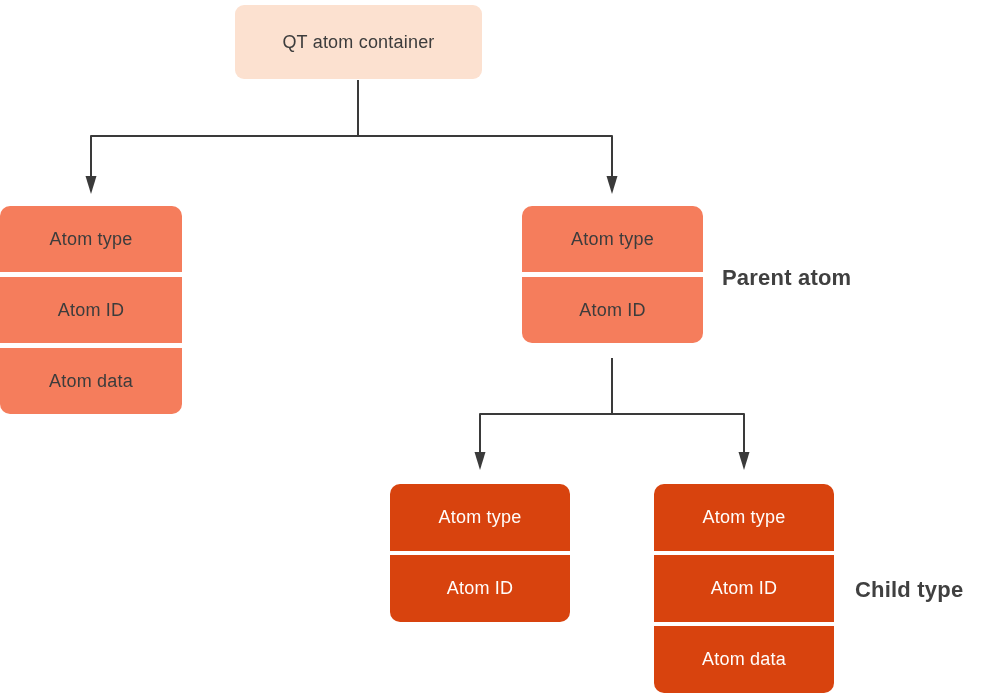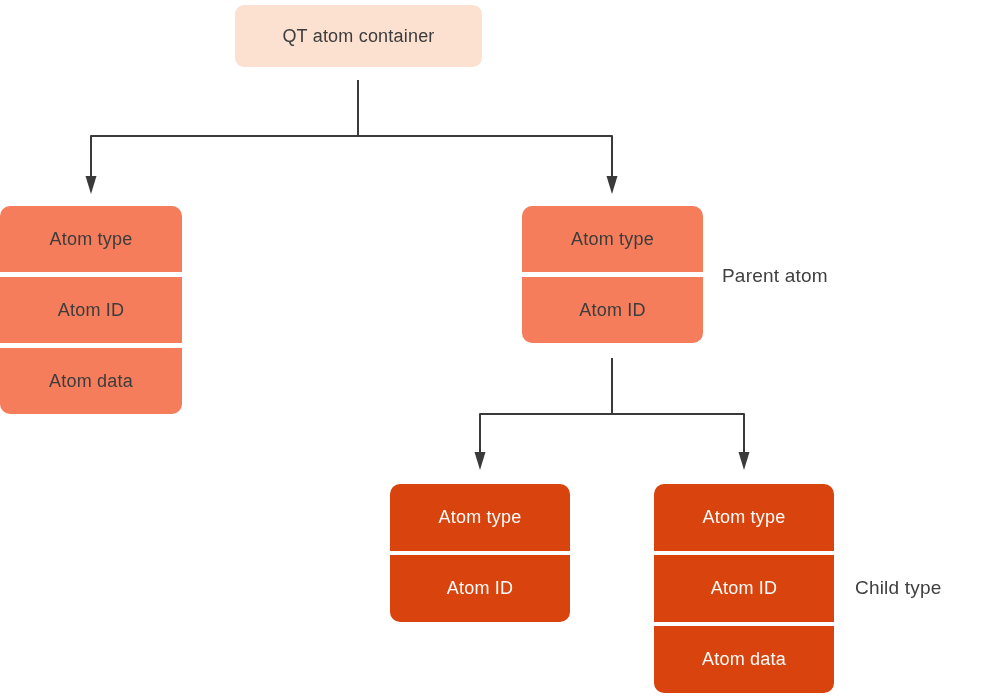--- a/index.html
+++ b/index.html
@@ -31,21 +31,21 @@
   .connectors path {
     fill: none;
     stroke: var(--line);
     stroke-width: 2;
     stroke-linejoin: round;
   }
   .connectors polygon { fill: var(--line); }
   .node-root {
     position: absolute;
     left: 235px; top: 5px;
-    width: 247px; height: 62px;
+    width: 247px; height: 74px;
     background: var(--root-fill);
     border-radius: 9px;
     display: flex; align-items: center; justify-content: center;
     font-size: 18px;
     color: var(--dark-text);
     letter-spacing: 0.2px;
   }
   .stack {
     position: absolute;
     display: flex;
@@ -61,22 +61,22 @@
   .stack.salmon { gap: 5px; }
   .stack.salmon .row { height: 66px; background: var(--atom-fill); color: var(--dark-text); }
   .stack.red { gap: 4px; }
   .stack.red .row { height: 67px; background: var(--child-fill); color: var(--light-text); }
   .stack-left   { left: 0px;   top: 206px; width: 182px; }
   .stack-parent { left: 522px; top: 206px; width: 181px; }
   .stack-child-left  { left: 390px; top: 484px; width: 180px; }
   .stack-child-right { left: 654px; top: 484px; width: 180px; }
   .side-label {
     position: absolute;
-    font-size: 19px;
-    font-weight: normal;
+    font-size: 22px;
+    font-weight: bold;
     color: var(--label-text);
     white-space: nowrap;
     letter-spacing: 0.2px;
     text-align: right;
   }
   .label-parent { left: 722px; top: 265px; }
   .label-child  { left: 855px; top: 577px; }
 </style>
 </head>
 <body>

